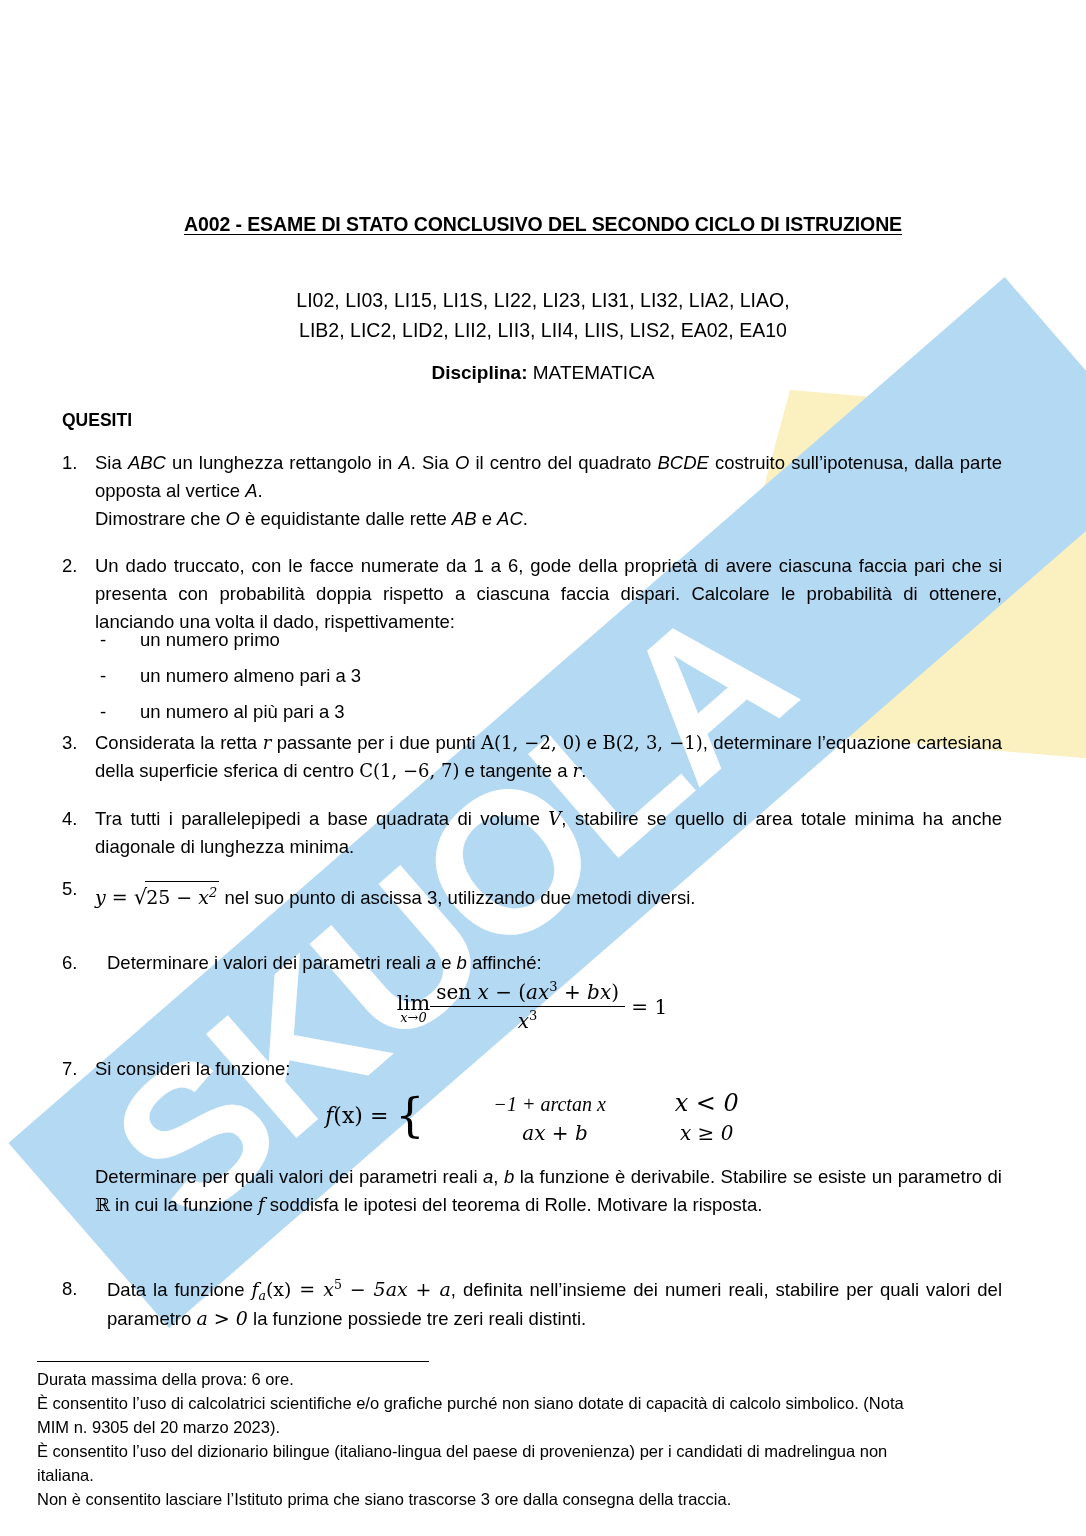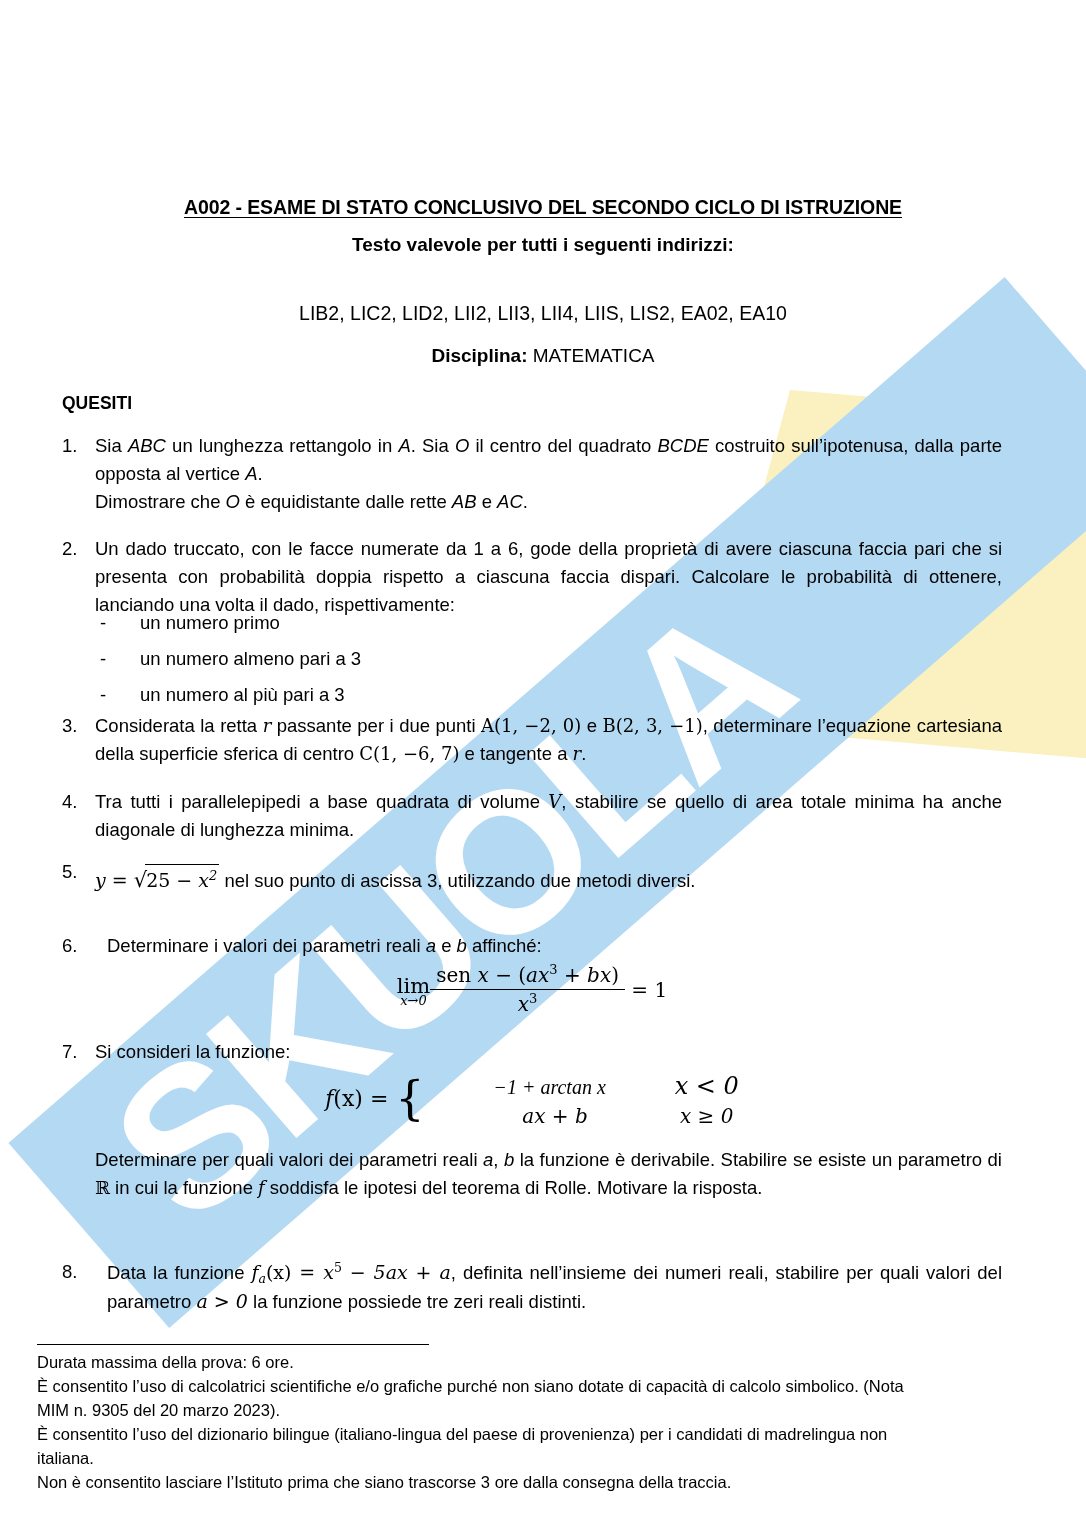--- a/index.html
+++ b/index.html
@@ -22,21 +22,21 @@
     left: 0; top: 0;
     width: 1086px; height: 1536px;
     pointer-events: none;
     z-index: 0;
   }
   #watermark svg { display: block; }
 
   
   #page {
     position: absolute;
-    left: 0; top: 0;
+    left: 0; top: 17px;
     width: 1086px; height: 1468px;
     z-index: 2;
   }
 
   .hdr-block {
     position: absolute;
     left: 60px;
     width: 966px;
     text-align: center;
   }
@@ -236,22 +236,22 @@
     </g>
   </svg>
 </div>
 
 <div id="page">
 
   <div class="hdr-block" id="doc-title">
     <span class="u">A002 - ESAME DI STATO CONCLUSIVO DEL SECONDO CICLO DI ISTRUZIONE</span>
   </div>
 
-  <div class="hdr-block" id="subtitle-1">Testo valevole per tutti i seguenti indirizzi:</div>
-
+
+  <div class="hdr-block" id="codes-1">LI02, LI03, LI15, LI1S, LI22, LI23, LI31, LI32, LIA2, LIAO,</div>
   <div class="hdr-block" id="codes-2">LIB2, LIC2, LID2, LII2, LII3, LII4, LIIS, LIS2, EA02, EA10</div>
 
   <div class="hdr-block" id="discipline">
     <b>Disciplina:</b><span>&nbsp;</span><span>MATEMATICA</span>
   </div>
 
   <div id="quesiti-heading">QUESITI</div>
 
   <div class="q" style="top:432px;">
     <span class="num">1.</span>

